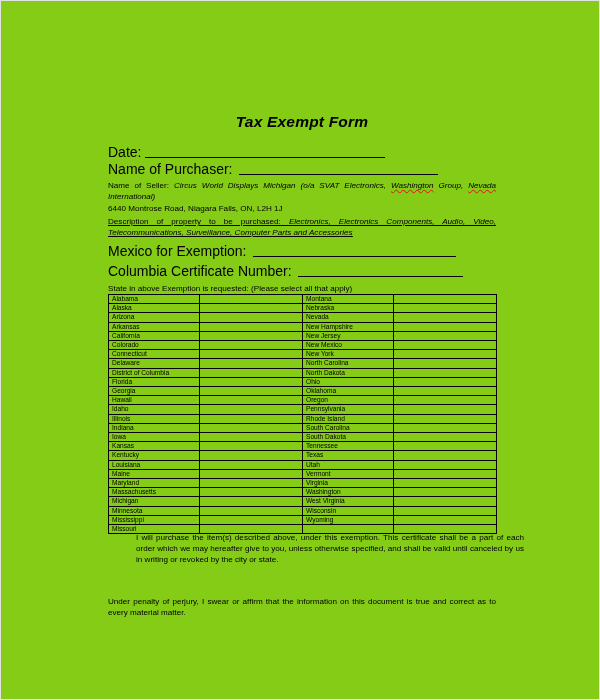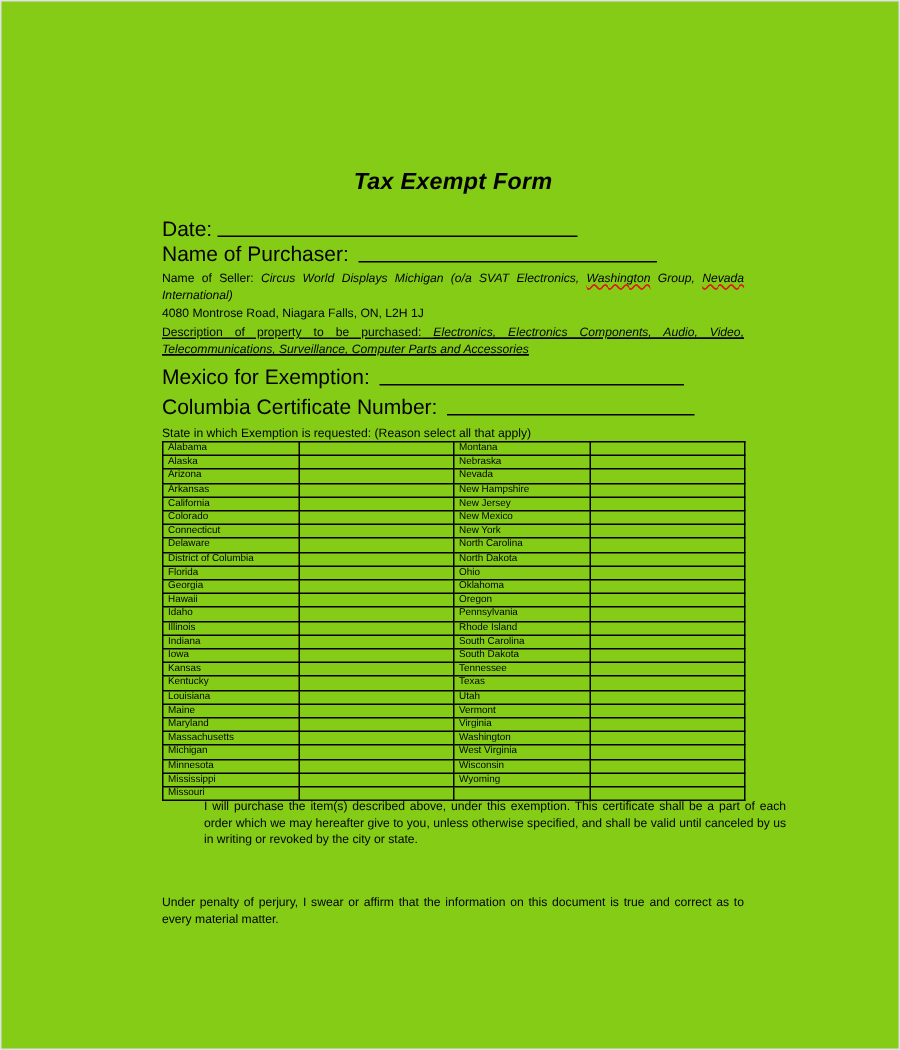--- a/index.html
+++ b/index.html
@@ -140,36 +140,36 @@
 
     <div class="para" style="top:180px;">
       <span>Name of Seller:</span>
       <span class="ital">Circus World Displays Michigan (o/a SVAT Electronics,</span>
       <span class="misspelled">Washington</span>
       <span class="ital">Group,</span>
       <span class="misspelled">Nevada</span>
       <span class="ital">International)</span>
     </div>
 
-    <div class="para" style="top:203px;">4080 Montrose Road, Niagara Falls, ON, L2H 1J</div>
+    <div class="para" style="top:203px;">6440 Montrose Road, Niagara Falls, ON, L2H 1J</div>
 
     <div class="para" style="top:216px;text-decoration:underline;">
       <span>Description of property to be purchased:</span>
       <span class="ital-u">Electronics,  Electronics  Components,  Audio,  Video, Telecommunications,  Surveillance,  Computer Parts and Accessories</span>
     </div>
 
     <div class="field-row" style="top:245px;">
       <span class="field-label">Mexico for Exemption:</span><span class="rule" style="width:203px; margin-left:6px;"></span>
     </div>
 
     <div class="field-row" style="top:265px;">
       <span class="field-label">Columbia Certificate Number:</span><span class="rule" style="width:165px; margin-left:6px;"></span>
     </div>
 
-    <div class="para" style="top:283px;">State in which Exemption  is requested:  (Reason select all that apply)</div>
+    <div class="para" style="top:283px;">State in above Exemption  is requested:  (Please select all that apply)</div>
 
     <table id="state-table">
       <colgroup>
         <col class="c-name">
           <col class="c-box">
           <col class="c-name">
           <col class="c-box">
       </colgroup>
       <tbody>
           <tr>

